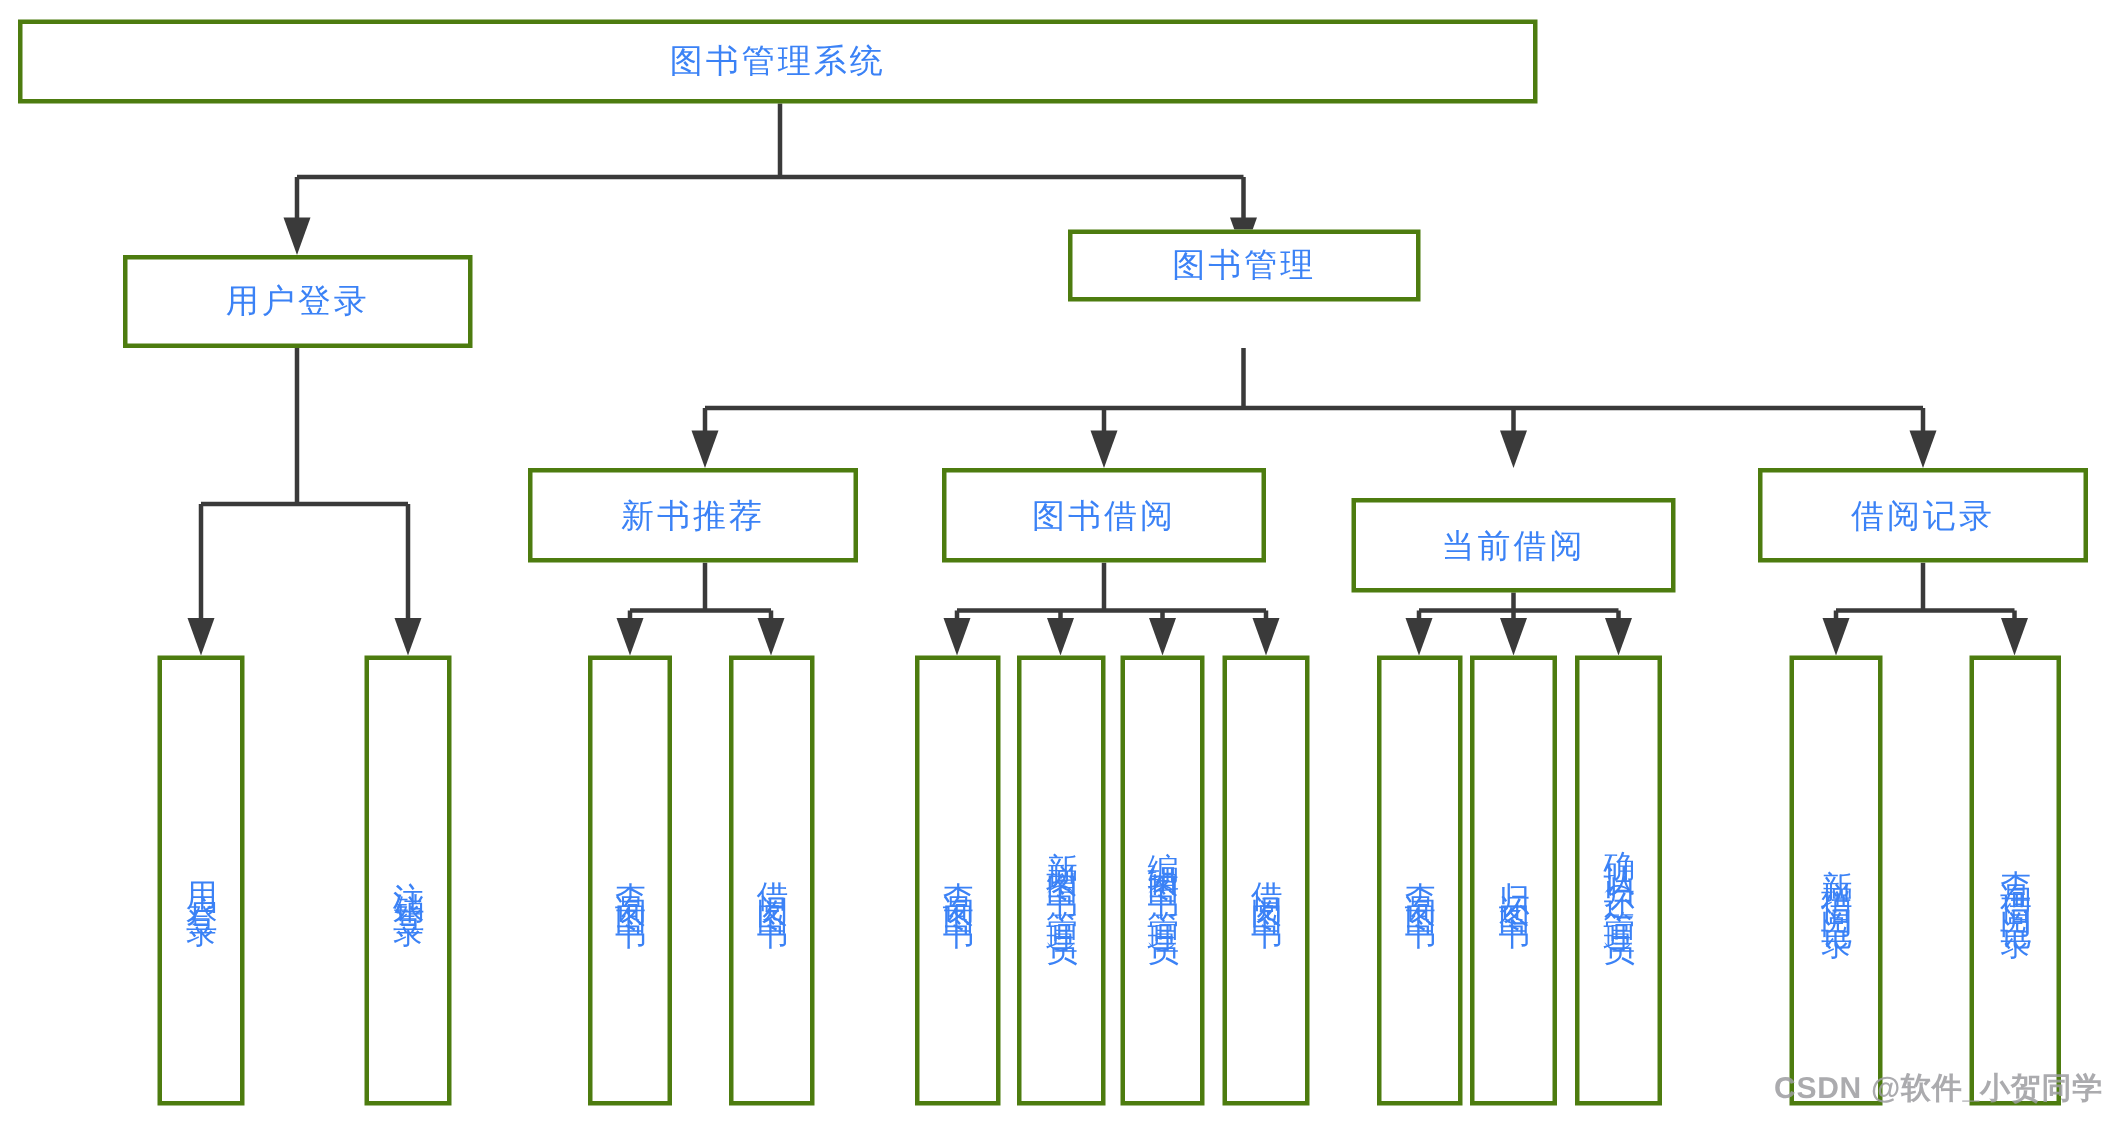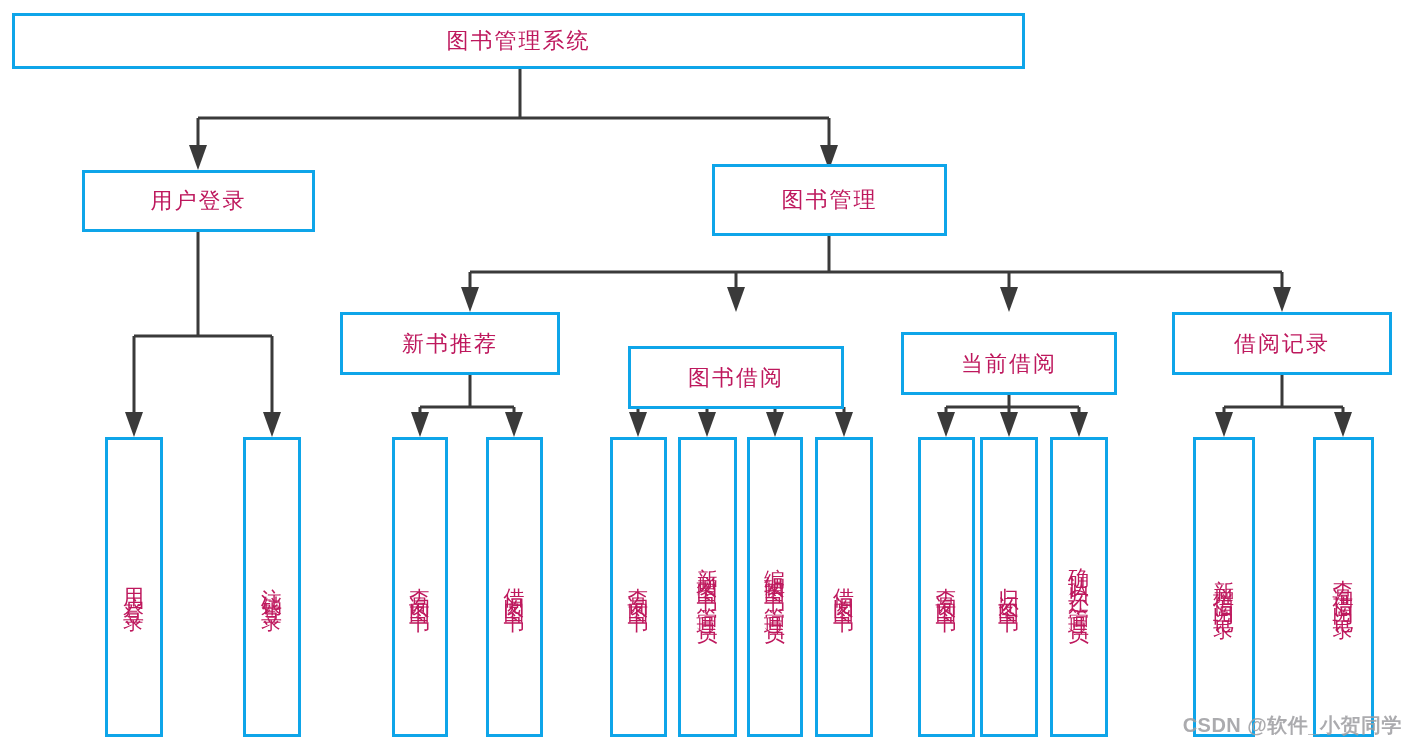--- a/index.html
+++ b/index.html
@@ -2,22 +2,22 @@
 <html><head>
 <meta charset="utf-8">
 <style>
   html,body{margin:0;padding:0;background:#ffffff;}
   .stage{
     position:relative;width:1405px;height:747px;background:#ffffff;
     font-family:"Liberation Sans","DejaVu Sans",sans-serif;overflow:hidden;
   }
   svg.connectors{position:absolute;left:0;top:0;z-index:1;}
   .box{
-    position:absolute;box-sizing:border-box;border:3px solid #0ea5e9;background:#ffffff;
-    display:flex;align-items:center;justify-content:center;color:#be185d;z-index:2;
+    position:absolute;box-sizing:border-box;border:3px solid #4d7c0f;background:#ffffff;
+    display:flex;align-items:center;justify-content:center;color:#3b82f6;z-index:2;
   }
   .h-box{font-size:22px;letter-spacing:2px;white-space:nowrap;}
   .v-box{
     writing-mode:vertical-rl;text-orientation:mixed;
     font-size:21px;letter-spacing:8px;line-height:1;
   }
   .watermark{
     position:absolute;top:712px;right:3px;z-index:3;
     font-size:20px;color:#9d9da1;opacity:.85;letter-spacing:.5px;white-space:nowrap;font-weight:bold;
   }
@@ -56,24 +56,24 @@
       <polygon points="1009,437 1000,412 1018,412"></polygon>
       <polygon points="1079,437 1070,412 1088,412"></polygon>
       <polygon points="1224,437 1215,412 1233,412"></polygon>
       <polygon points="1343,437 1334,412 1352,412"></polygon>
     </g>
   </svg>
 
   <div class="box h-box" style="left:12px;top:13px;width:1013px;height:56px;">图书管理系统</div>
 
   <div class="box h-box" style="left:82px;top:170px;width:233px;height:62px;">用户登录</div>
-  <div class="box h-box" style="left:712px;top:164px;width:235px;height:72px;">图书管理</div>
+  <div class="box h-box" style="left:712px;top:153px;width:235px;height:48px;">图书管理</div>
 
-  <div class="box h-box" style="left:340px;top:312px;width:220px;height:63px;">新书推荐</div>
-  <div class="box h-box" style="left:628px;top:312px;width:216px;height:63px;margin-top:34px;">图书借阅</div>
+  <div class="box h-box" style="left:352px;top:312px;width:220px;height:63px;">新书推荐</div>
+  <div class="box h-box" style="left:628px;top:312px;width:216px;height:63px;">图书借阅</div>
   <div class="box h-box" style="left:901px;top:312px;width:216px;height:63px;margin-top:20px;">当前借阅</div>
   <div class="box h-box" style="left:1172px;top:312px;width:220px;height:63px;">借阅记录</div>
 
   <div class="box v-box" style="left:105px;top:437px;width:58px;height:300px;">用户登录</div>
   <div class="box v-box" style="left:243px;top:437px;width:58px;height:300px;">注销登录</div>
 
   <div class="box v-box" style="left:392px;top:437px;width:56px;height:300px;">查询图书</div>
   <div class="box v-box" style="left:486px;top:437px;width:57px;height:300px;">借阅图书</div>
 
   <div class="box v-box" style="left:610px;top:437px;width:57px;height:300px;">查询图书</div>

